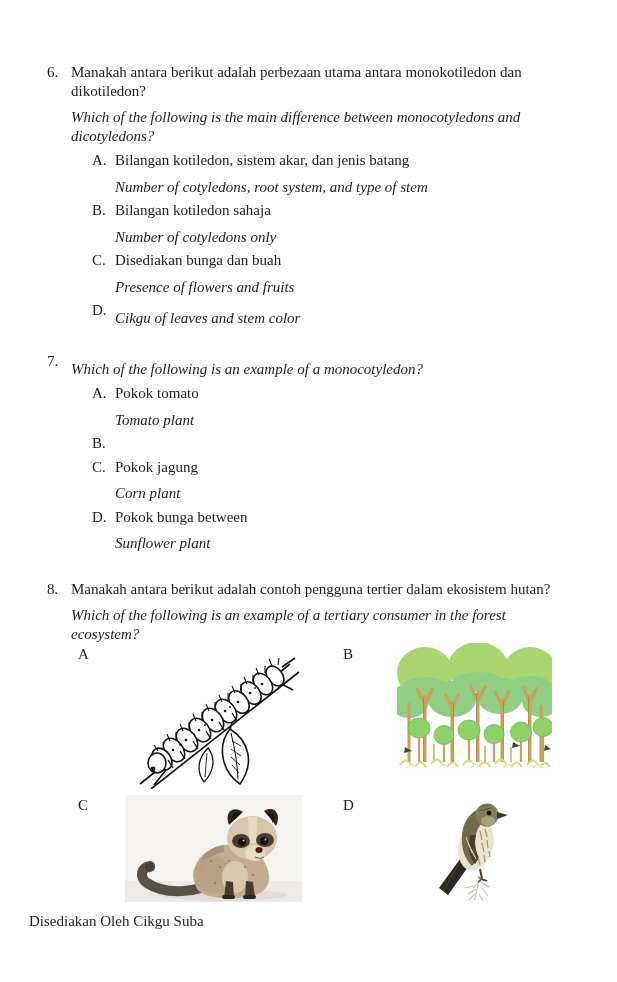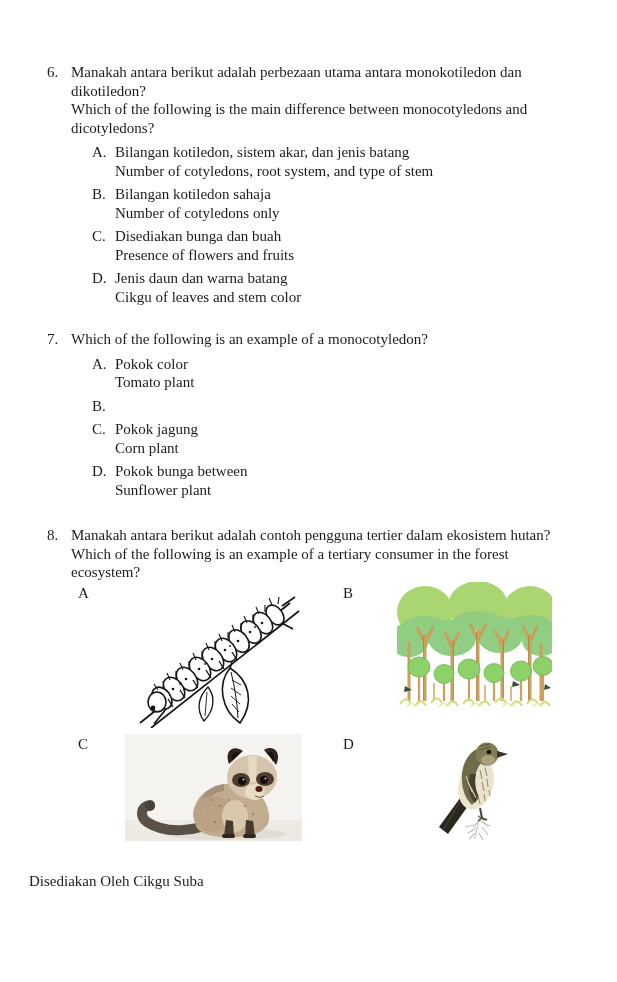--- a/index.html
+++ b/index.html
@@ -7,36 +7,36 @@
     position:relative;
     width:617px;height:982px;
     background:#ffffff;
     color:#1c1c1c;
     font-family:"Liberation Serif", serif;
     font-size:15px;
     line-height:18.5px;
     overflow:hidden;
   }
   .ms{white-space:pre-line;}
-  .en{white-space:pre-line;}
+  .en{font-style:italic;white-space:pre-line;margin-top:8px;}
   .q-head{display:flex;padding-left:47px;}
   .q-num{width:24px;flex:none;}
   .q-body{width:494px;}
   .options{margin-top:6px;}
   .option{display:flex;padding-left:92px;margin-bottom:5px;}
   .opt-letter{width:23px;flex:none;}
   .opt-body{width:430px;}
   #q6{padding-top:63px;}
   #q7{margin-top:24px;}
   #q8{margin-top:27px;}
   .figures{position:relative;height:262px;}
   .fig-label{position:absolute;}
   .fig{position:absolute;}
   .fig svg{display:block;}
-  .footer{margin-top:28px;padding-left:29px;}
+  .footer{margin-top:7px;padding-left:29px;}
 </style>
 </head>
 <body>
 
 <div class="page">
 
   <section id="q6">
     <div class="q-head">
       <span class="q-num">6.</span>
       <div class="q-body">
@@ -64,39 +64,38 @@
       <div class="option">
         <span class="opt-letter">C.</span>
         <div class="opt-body">
           <div class="ms">Disediakan bunga dan buah</div>
           <div class="en">Presence of flowers and fruits</div>
         </div>
       </div>
       <div class="option">
         <span class="opt-letter">D.</span>
         <div class="opt-body">
-          <div class="ms">Jenis daun dan warna batang</div>
           <div class="en">Cikgu of leaves and stem color</div>
         </div>
       </div>
     </div>
   </section>
 
   <section id="q7">
     <div class="q-head">
       <span class="q-num">7.</span>
       <div class="q-body">
         <div class="en">Which of the following is an example of a monocotyledon?</div>
       </div>
     </div>
     <div class="options">
       <div class="option">
         <span class="opt-letter">A.</span>
         <div class="opt-body">
-          <div class="ms">Pokok color</div>
+          <div class="ms">Pokok tomato</div>
           <div class="en">Tomato plant</div>
         </div>
       </div>
       <div class="option">
         <span class="opt-letter">B.</span>
       </div>
       <div class="option">
         <span class="opt-letter">C.</span>
         <div class="opt-body">
           <div class="ms">Pokok jagung</div>

